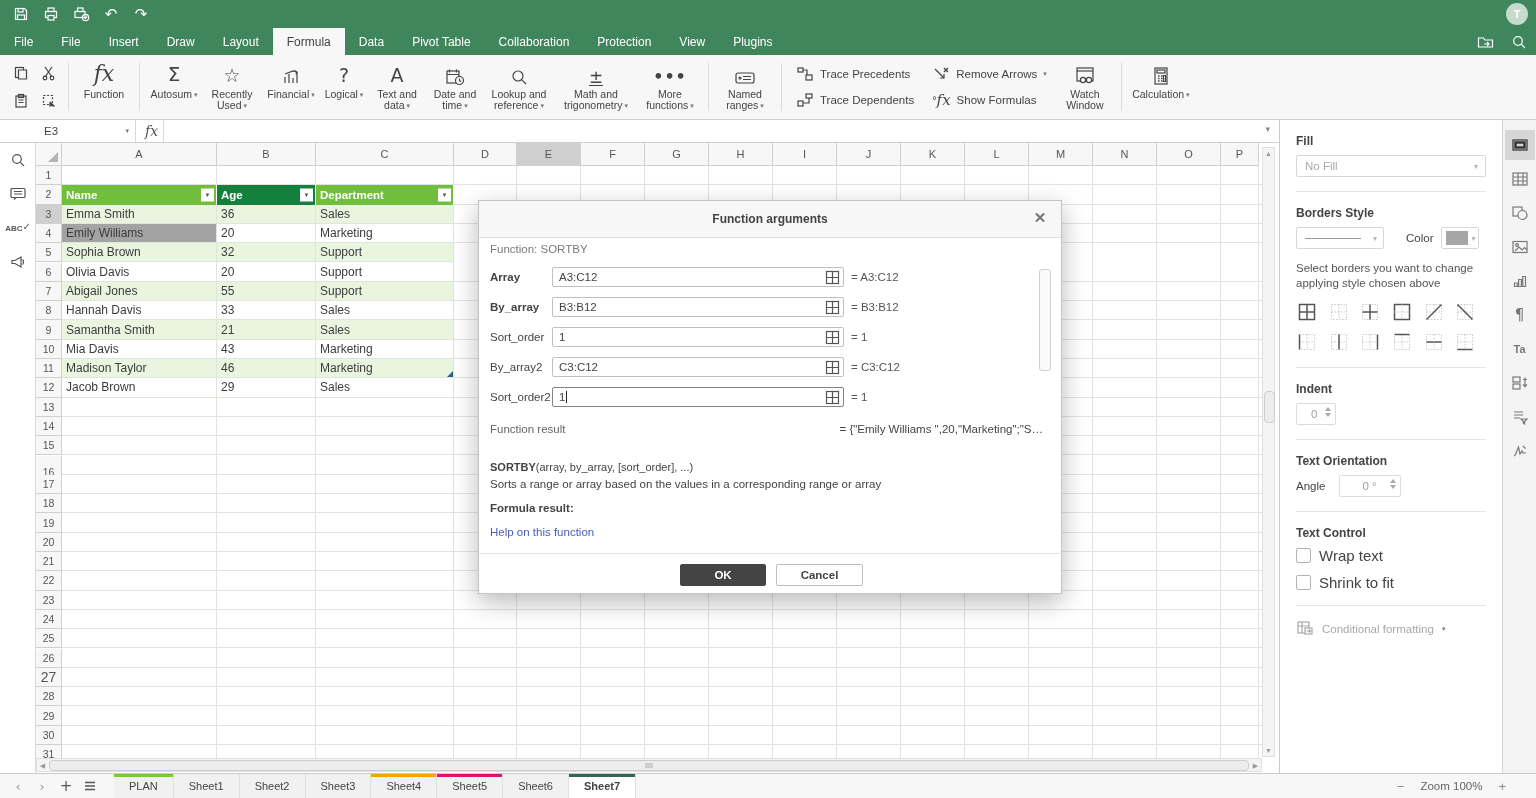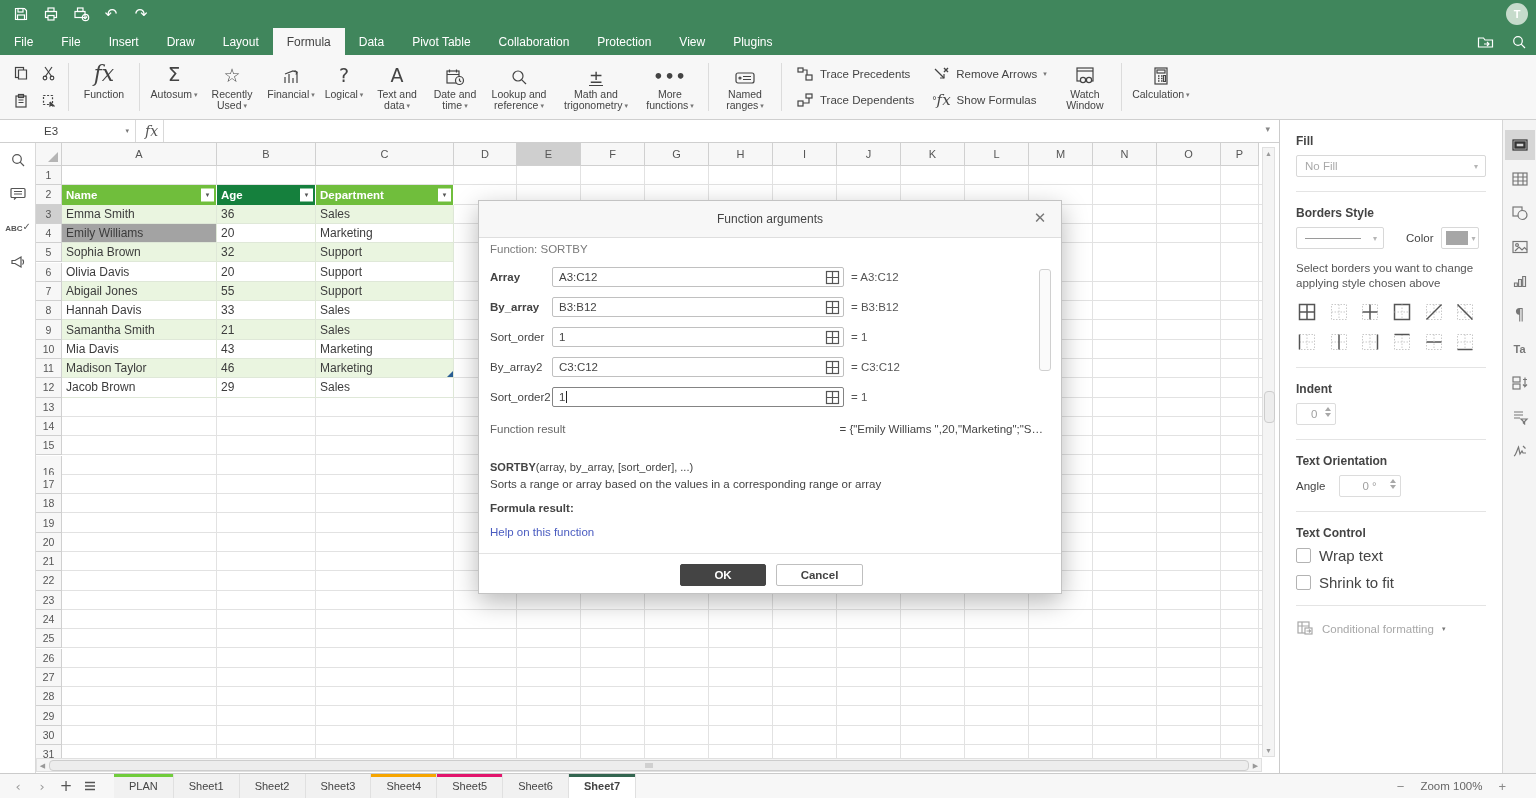--- a/index.html
+++ b/index.html
@@ -86,21 +86,21 @@
           align-items:center;justify-content:center;cursor:pointer;}
   .hscroll{position:absolute;left:36px;top:758px;width:1226px;height:14px;background:#f4f4f4;
            border:1px solid #e0e0e0;box-sizing:border-box;}
   .hthumb{position:absolute;top:1px;height:9px;border:1px solid #cdcdcd;background:#ededed;border-radius:4px;}
   .grip{position:absolute;left:50%;top:2px;transform:translateX(-50%);display:flex;gap:1px;}
   .grip i{width:1px;height:5px;background:#b3b3b3;}
   
   .dialog{position:absolute;left:478px;top:200px;width:584px;height:394px;background:#fff;
           border:1px solid #c3c3c3;box-shadow:0 8px 24px rgba(0,0,0,.28);box-sizing:border-box;z-index:50;}
   .dlg-head{height:36px;background:#f7f7f7;border-bottom:1px solid #dedede;display:flex;
-            align-items:center;justify-content:center;font-weight:normal;font-size:12px;color:#444;position:relative;}
+            align-items:center;justify-content:center;font-weight:bold;font-size:12px;color:#444;position:relative;}
   .dlg-close{position:absolute;right:12px;top:8px;width:18px;height:18px;color:#777;font-size:15px;
              display:flex;align-items:center;justify-content:center;cursor:pointer;}
   .dlg-fn{position:absolute;left:11px;top:42px;color:#7a7a7a;font-size:11.5px;}
   .arg-row{position:absolute;left:0;height:22px;width:100%;}
   .arg-label{position:absolute;left:11px;top:4px;font-size:11.5px;color:#444;}
   .arg-label.req{font-weight:bold;}
   .arg-input{position:absolute;left:73px;top:0;width:292px;height:20px;border:1px solid #c0c0c0;
              border-radius:2px;background:#fff;font-size:11.5px;color:#444;display:flex;align-items:center;
              padding-left:6px;box-sizing:border-box;}
   .arg-input.focused{border-color:#848484;}
@@ -557,21 +557,21 @@
       <div class="hdrcell" style="left: 0px; top: 331.8px; width: 26px; height: 19.3px; font-size: 10.5px;">17</div>
       <div class="hdrcell" style="left: 0px; top: 351.1px; width: 26px; height: 19.3px; font-size: 10.5px;">18</div>
       <div class="hdrcell" style="left: 0px; top: 370.4px; width: 26px; height: 19.3px; font-size: 10.5px;">19</div>
       <div class="hdrcell" style="left: 0px; top: 389.7px; width: 26px; height: 19.3px; font-size: 10.5px;">20</div>
       <div class="hdrcell" style="left: 0px; top: 409px; width: 26px; height: 19.3px; font-size: 10.5px;">21</div>
       <div class="hdrcell" style="left: 0px; top: 428.3px; width: 26px; height: 19.3px; font-size: 10.5px;">22</div>
       <div class="hdrcell" style="left: 0px; top: 447.6px; width: 26px; height: 19.3px; font-size: 10.5px;">23</div>
       <div class="hdrcell" style="left: 0px; top: 466.9px; width: 26px; height: 19.3px; font-size: 10.5px;">24</div>
       <div class="hdrcell" style="left: 0px; top: 486.2px; width: 26px; height: 19.3px; font-size: 10.5px;">25</div>
       <div class="hdrcell" style="left: 0px; top: 505.5px; width: 26px; height: 19.3px; font-size: 10.5px;">26</div>
-      <div class="hdrcell" style="left: 0px; top: 524.8px; width: 26px; height: 19.3px; font-size: 11px;">27</div>
+      <div class="hdrcell" style="left: 0px; top: 524.8px; width: 26px; height: 19.3px; font-size: 14px;">27</div>
       <div class="hdrcell" style="left: 0px; top: 544.1px; width: 26px; height: 19.3px; font-size: 10.5px;">28</div>
       <div class="hdrcell" style="left: 0px; top: 563.4px; width: 26px; height: 19.3px; font-size: 10.5px;">29</div>
       <div class="hdrcell" style="left: 0px; top: 582.7px; width: 26px; height: 19.3px; font-size: 10.5px;">30</div>
       <div class="hdrcell" style="left: 0px; top: 602px; width: 26px; height: 19.3px; font-size: 10.5px;">31</div>
       <div class="rowlines"></div>
       <div class="vline" style="left: 180px; height: 598.3px;"></div>
       <div class="vline" style="left: 279px; height: 598.3px;"></div>
       <div class="vline" style="left: 417px; height: 598.3px;"></div>
       <div class="vline" style="left: 480px; height: 598.3px;"></div>
       <div class="vline" style="left: 544px; height: 598.3px;"></div>

